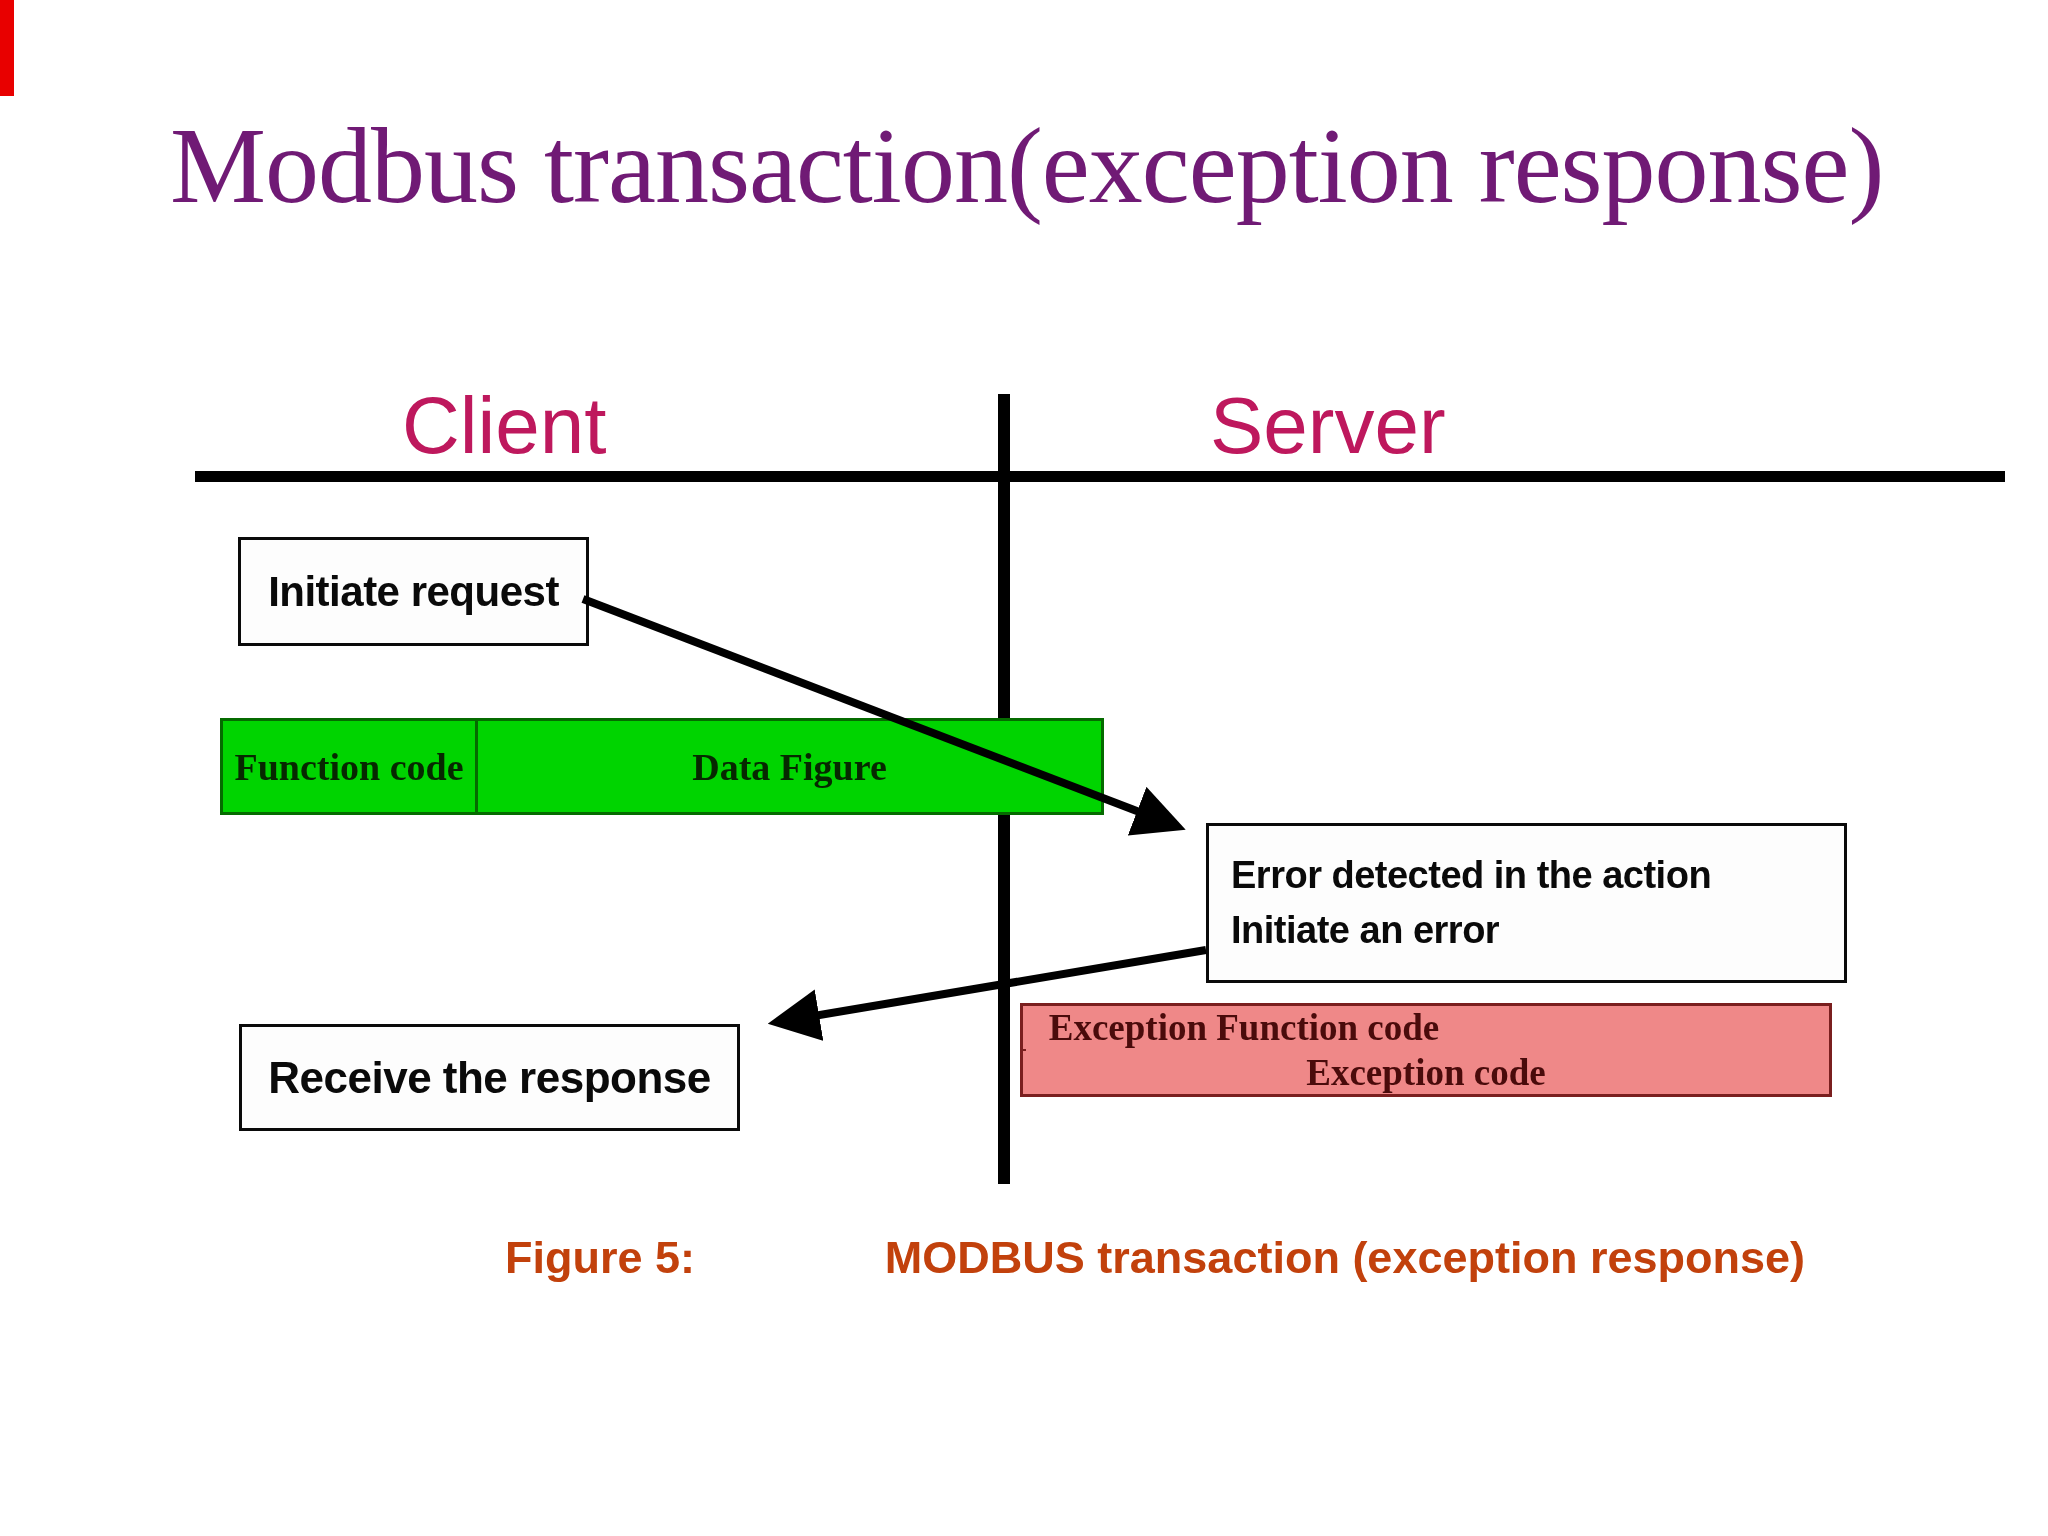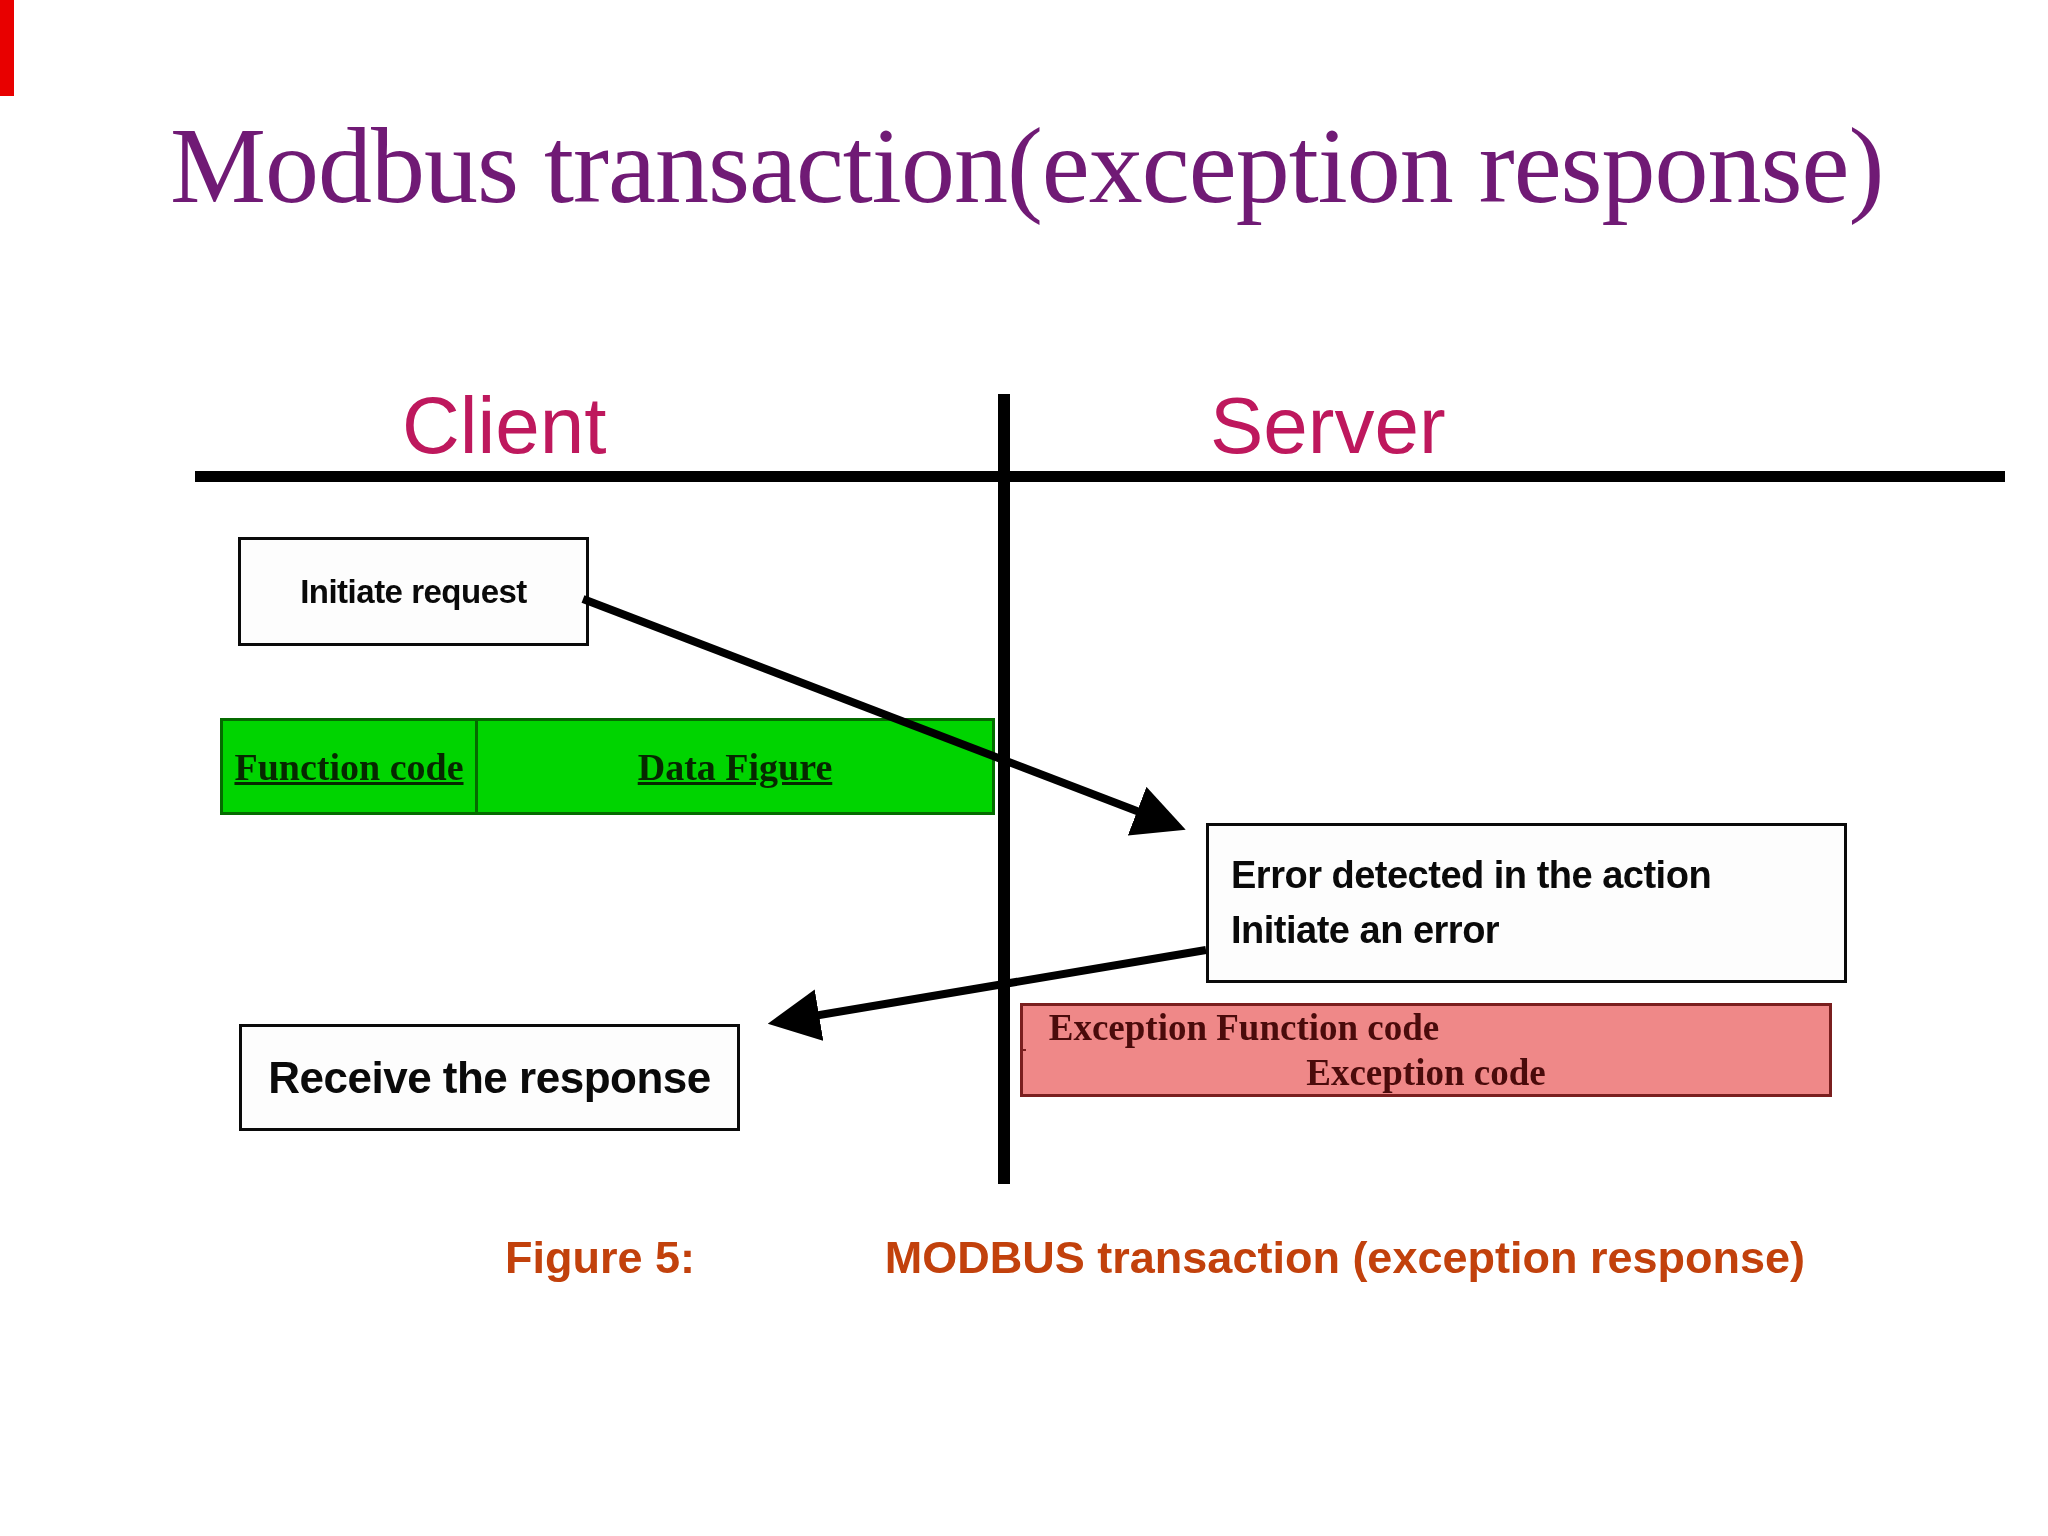--- a/index.html
+++ b/index.html
@@ -43,45 +43,45 @@
 
   .node-box{
     background:#fdfdfd;
     border:3px solid #0a0a0a;
     display:flex;align-items:center;justify-content:center;
     font-weight:bold;color:#0a0a0a;
     letter-spacing:-0.5px;
   }
   #initiate-box{
     left:238px;top:537px;width:345px;height:103px;
-    font-size:33px;
+    font-size:42px;
   }
   #error-box{
     left:1206px;top:823px;width:641px;height:160px;
     font-size:38px;
     flex-direction:column;align-items:flex-start;justify-content:center;
     padding-left:22px;box-sizing:border-box;
     line-height:1.45;
   }
   #receive-box{
     left:239px;top:1024px;width:495px;height:101px;
     font-size:44px;
   }
 
   .pdu-bar{
     display:flex;
     box-sizing:border-box;
     font-family:"Liberation Serif", serif;
     font-weight:bold;
   }
   #request-bar{
-    left:220px;top:718px;width:775px;height:97px;
+    left:220px;top:718px;width:884px;height:97px;
     background:#00d400;
     border:3px solid #056b00;
-    font-size:38px;color:#062800;text-decoration:underline;
+    font-size:38px;color:#062800;
   }
   #request-bar .cell-divider{background:#056b00;}
   #exception-bar{
     left:1020px;top:1003px;width:812px;height:94px;
     background:#ef8888;
     border:3px solid #7a1f1f;
     font-size:37px;color:#4a0b0b;flex-direction:column;
   }
   #exception-bar .cell-divider{background:#7a1f1f;}
   .pdu-cell{

